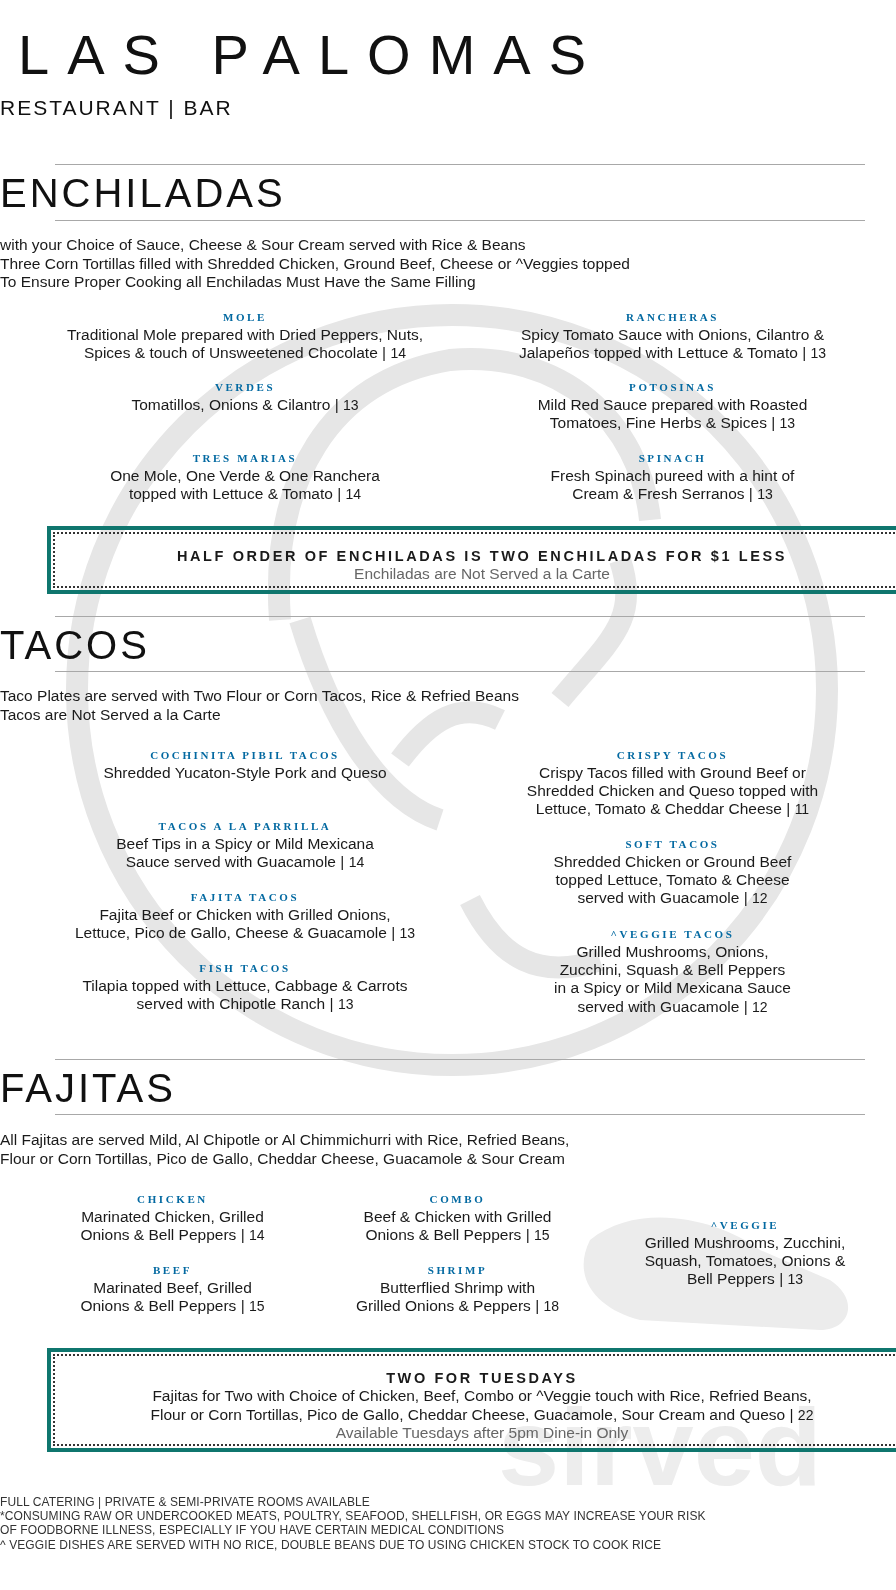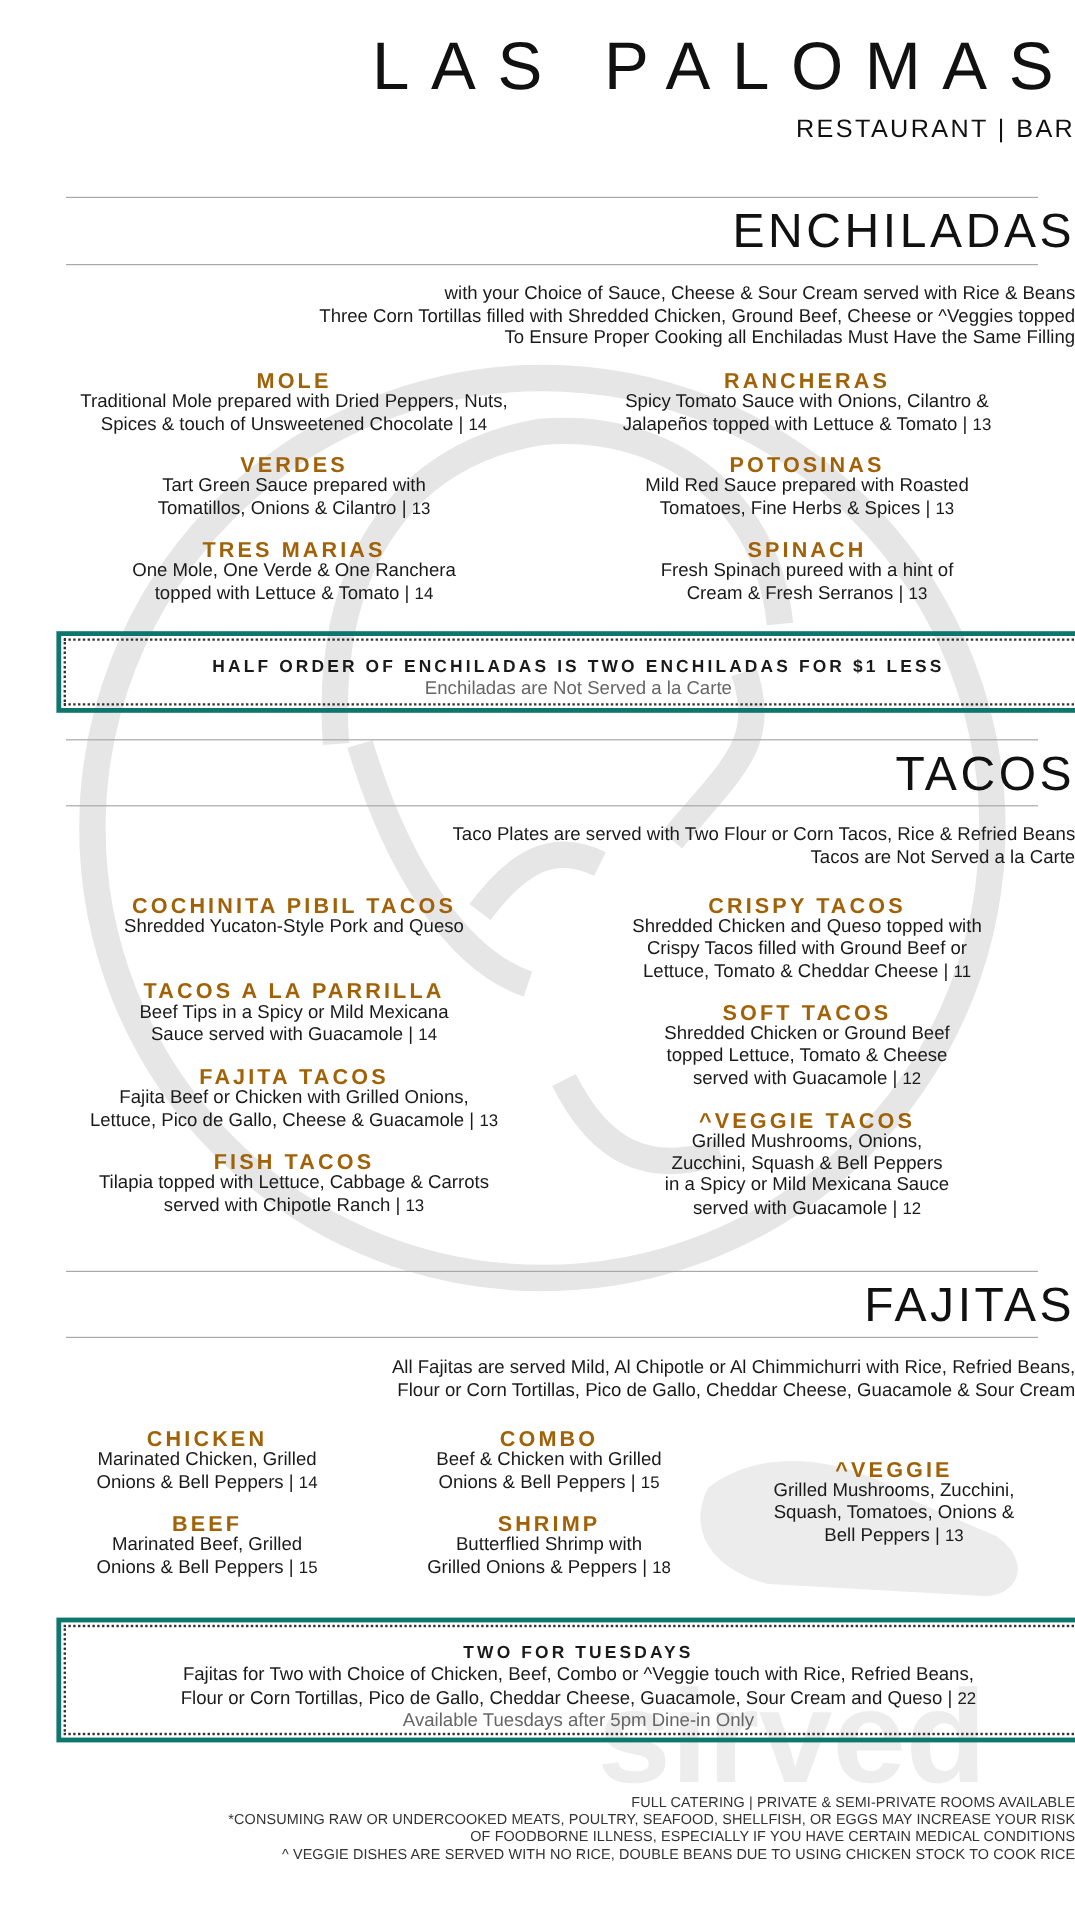--- a/index.html
+++ b/index.html
@@ -21,21 +21,21 @@
       width: 896px; height: 1590px;
       pointer-events: none;
       z-index: 0;
     }
     .page {
       position: relative;
       z-index: 1;
       width: 896px;
       height: 1590px;
     }
-    .abs { position: absolute; left: 0; width: 896px; text-align: right; }
+    .abs { position: absolute; left: 0; width: 896px; text-align: left; }
 
     .brand-title {
       top: 22px;
       font-size: 56px;
       letter-spacing: 18px;
       font-weight: 400;
       line-height: 66px;
       color: #111;
       padding-left: 18px;
       box-sizing: border-box;
@@ -64,24 +64,25 @@
       font-size: 15.5px;
       line-height: 18.5px;
       color: #1a1a1a;
     }
     .item {
       position: absolute;
       text-align: center;
     }
     .item-name {
       font-weight: 700;
-      font-size: 18px;
+      font-size: 11px;
       letter-spacing: 2.6px;
       line-height: 18px;
-      color: #a16207;
+      color: #0369a1;
+      font-family: Liberation Serif, serif;
     }
     .item-desc {
       font-size: 15.5px;
       line-height: 18.2px;
       color: #1a1a1a;
     }
     .price { font-size: 14px; margin-top: 44px; }
 
     .promo-box {
       position: absolute;
@@ -161,21 +162,20 @@
     <div class="item-desc">Traditional Mole prepared with Dried Peppers, Nuts,</div>
     <div class="item-desc"><span>Spices &amp; touch of Unsweetened Chocolate |</span> <span class="price">14</span></div>
   </div>
   <div class="item" style="left:470px;width:405px;top:308px">
     <div class="item-name">RANCHERAS</div>
     <div class="item-desc">Spicy Tomato Sauce with Onions, Cilantro &amp;</div>
     <div class="item-desc"><span>Jalapeños topped with Lettuce &amp; Tomato |</span> <span class="price">13</span></div>
   </div>
   <div class="item" style="left:30px;width:430px;top:378px">
     <div class="item-name">VERDES</div>
-    <div class="item-desc">Tart Green Sauce prepared with</div>
     <div class="item-desc"><span>Tomatillos, Onions &amp; Cilantro |</span> <span class="price">13</span></div>
   </div>
   <div class="item" style="left:470px;width:405px;top:378px">
     <div class="item-name">POTOSINAS</div>
     <div class="item-desc">Mild Red Sauce prepared with Roasted</div>
     <div class="item-desc"><span>Tomatoes, Fine Herbs &amp; Spices |</span> <span class="price">13</span></div>
   </div>
   <div class="item" style="left:30px;width:430px;top:449px">
     <div class="item-name">TRES MARIAS</div>
     <div class="item-desc">One Mole, One Verde &amp; One Ranchera</div>
@@ -218,22 +218,22 @@
     <div class="item-desc"><span>Lettuce, Pico de Gallo, Cheese &amp; Guacamole |</span> <span class="price">13</span></div>
   </div>
   <div class="item" style="left:30px;width:430px;top:959px">
     <div class="item-name">FISH TACOS</div>
     <div class="item-desc">Tilapia topped with Lettuce, Cabbage &amp; Carrots</div>
     <div class="item-desc"><span>served with Chipotle Ranch |</span> <span class="price">13</span></div>
   </div>
 
   <div class="item" style="left:470px;width:405px;top:746px">
     <div class="item-name">CRISPY TACOS</div>
+    <div class="item-desc">Crispy Tacos filled with Ground Beef or</div>
     <div class="item-desc">Shredded Chicken and Queso topped with</div>
-    <div class="item-desc">Crispy Tacos filled with Ground Beef or</div>
     <div class="item-desc"><span>Lettuce, Tomato &amp; Cheddar Cheese |</span> <span class="price">11</span></div>
   </div>
   <div class="item" style="left:470px;width:405px;top:835px">
     <div class="item-name">SOFT TACOS</div>
     <div class="item-desc">Shredded Chicken or Ground Beef</div>
     <div class="item-desc">topped Lettuce, Tomato &amp; Cheese</div>
     <div class="item-desc"><span>served with Guacamole |</span> <span class="price">12</span></div>
   </div>
   <div class="item" style="left:470px;width:405px;top:925px">
     <div class="item-name">^VEGGIE TACOS</div>

